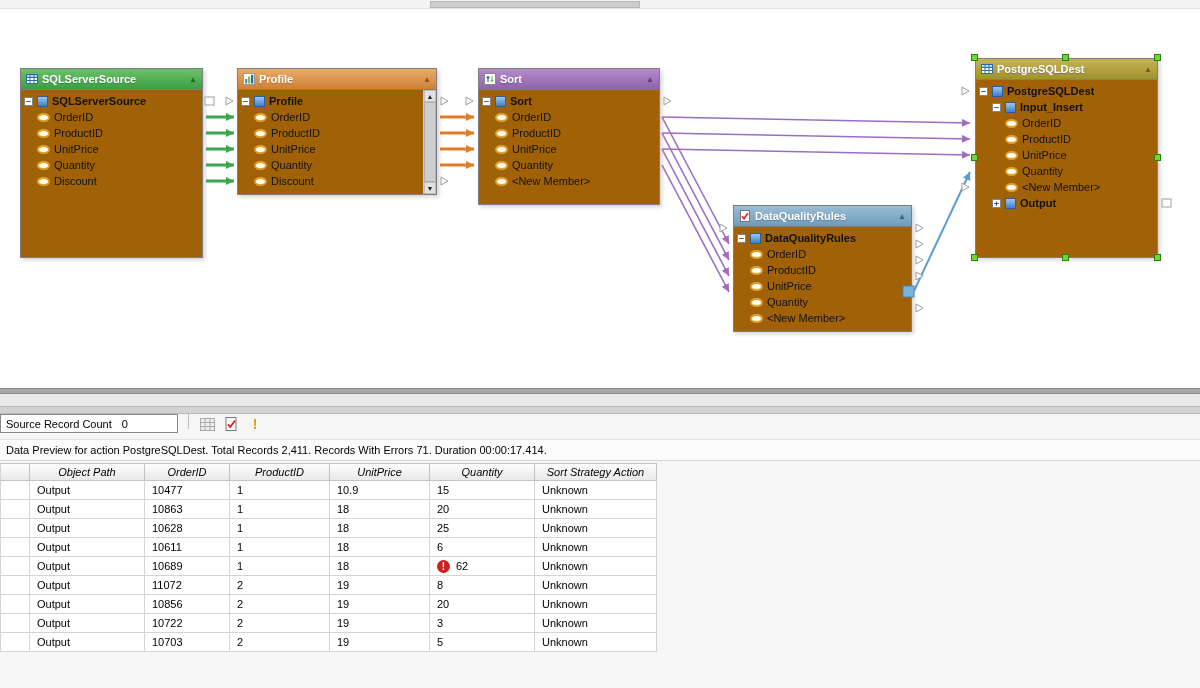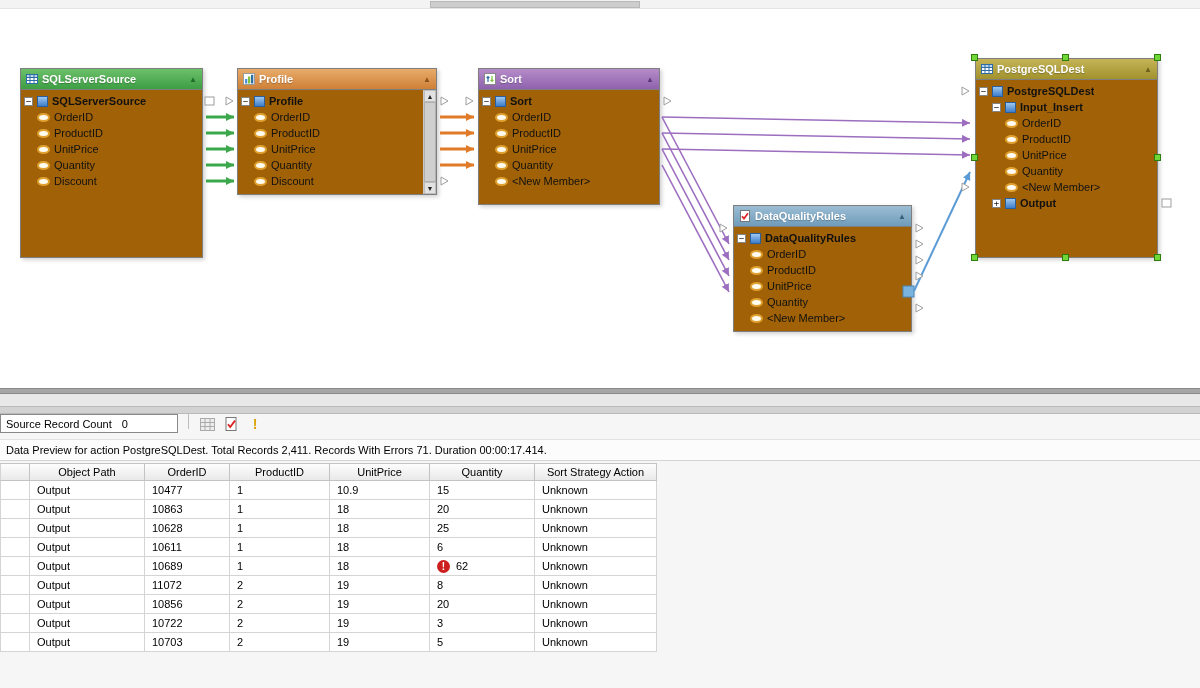--- a/index.html
+++ b/index.html
@@ -52,21 +52,21 @@
   .tsep { width:1px; height:15px; background:#bdbdbd; margin:0 8px 0 10px; }
   .tb-icon { width:20px; height:20px; display:flex; align-items:center; justify-content:center; margin-right:4px; }
   .warn-glyph { color:#dca206; font-weight:900; font-size:14px; }
   .status { font-size:11px; color:#000; padding:4px 0 4px 6px; background:#fcfcfc; border-top:1px solid #e2e2e2; border-bottom:1px solid #d4d4d4; }
 
   .grid { margin-top:2px; }
   .grow { display:flex; height:19px; }
   .grow.ghead { height:18px; }
   .gcell { border-right:1px solid #d4d4d4; border-bottom:1px solid #d4d4d4; font-size:11px; display:flex; align-items:center; padding-left:7px; background:#fff; color:#000; overflow:hidden; white-space:nowrap; }
   .gcell.first { border-left:1px solid #d4d4d4; }
-  .hc { justify-content:center; padding-left:0; background:linear-gradient(180deg,#fdfdfd,#e9e9e9); border-color:#c3c3c3; border-top:1px solid #c3c3c3; }
+  .hc { justify-content:center; padding-left:0; background:linear-gradient(180deg,#fdfdfd,#e9e9e9); border-color:#c3c3c3; border-top:1px solid #c3c3c3;font-style:italic; }
   .w0{width:30px}.w1{width:115px}.w2{width:85px}.w3{width:100px}.w4{width:100px}.w5{width:105px}.w6{width:122px}
   .errico { width:13px; height:13px; border-radius:50%; background:#cc1f1f; color:#fff; font-weight:bold; font-size:10px; display:inline-flex; align-items:center; justify-content:center; margin-right:6px; flex:none; }
 </style>
 </head>
 <body>
 
 <div class="screen">
 
   <div class="canvas">
 

